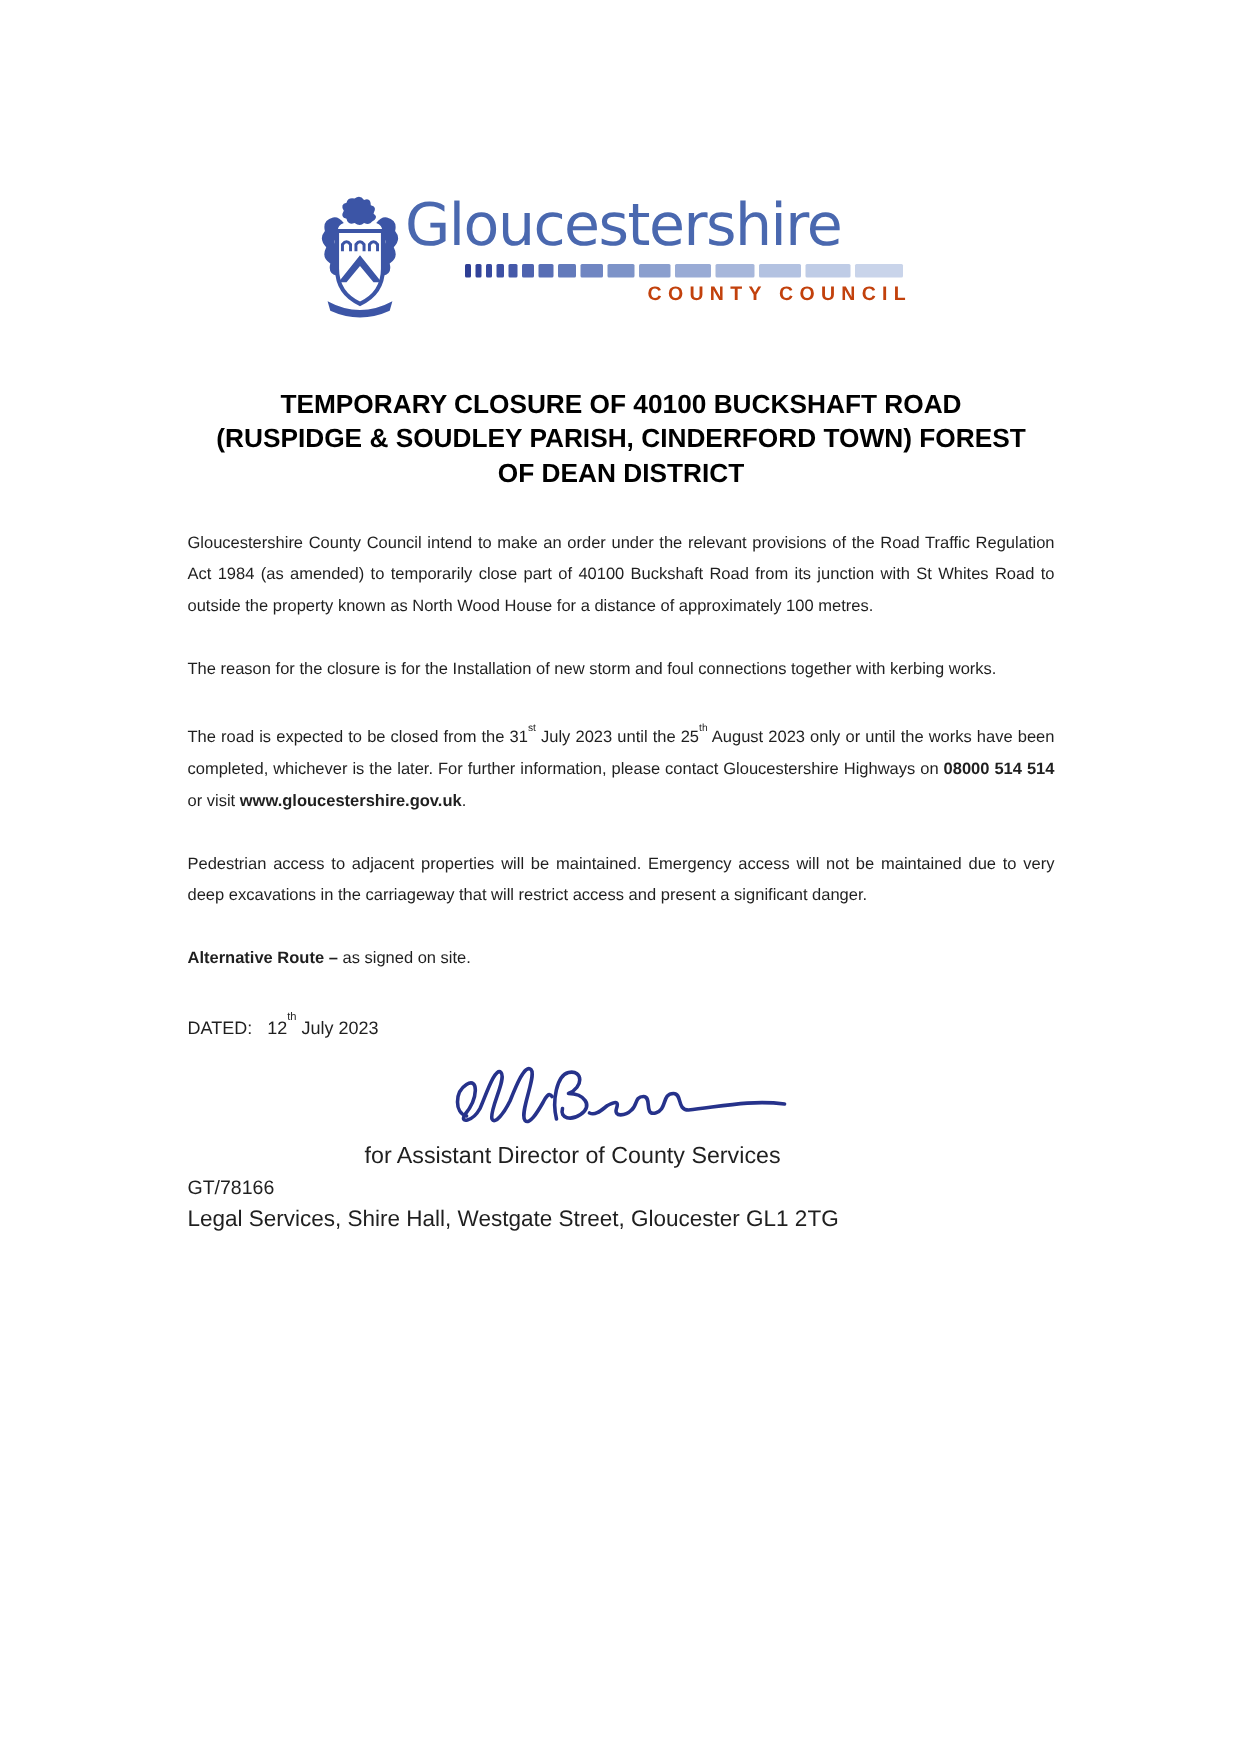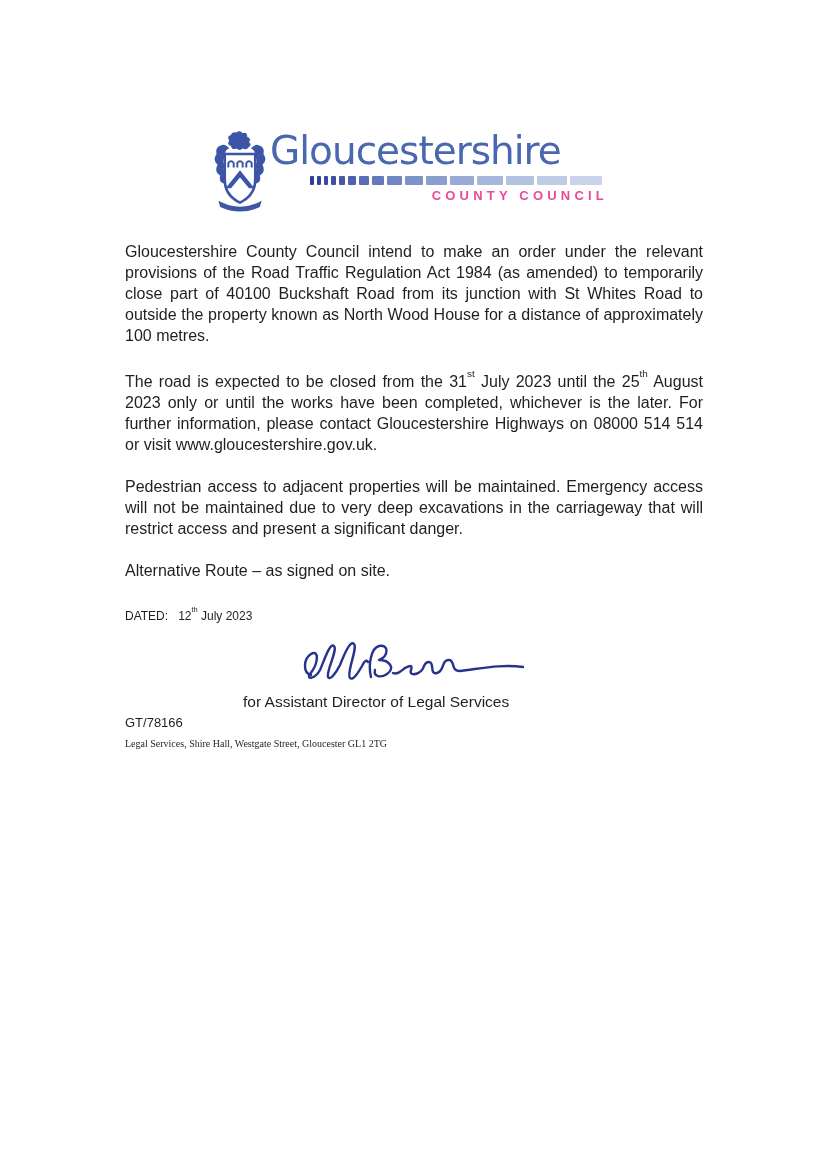--- a/index.html
+++ b/index.html
@@ -37,33 +37,33 @@
   
   .title{
     margin-top:42px;
     text-align:center;
     font-size:17.5px;font-weight:bold;line-height:23px;
     color:#000;
   }
   
   .body-text p{
     margin:21px 0 0 0;
-    font-size:16px;line-height:21px;
+    font-size:11px;line-height:21px;
     text-align:justify;
   }
   .body-text p.first{margin-top:25px;}
   sup.ord{font-size:62%;position:relative;top:-0.45em;letter-spacing:0;}
-  b{font-weight:normal;}
+  b{font-weight:bold;}
   .dated{margin-top:21px;font-size:12px;line-height:21px;}
   .dated .gap{display:inline-block;width:10px;}
   
   .signature-wrap{margin:8px 0 0 170px;height:52px;}
   .signoff{margin:4px 0 0 118px;font-size:15.5px;line-height:21px;}
   .ref-line{font-size:13px;line-height:21px;}
-  .address-line{font-size:10px;line-height:21px;font-family:Liberation Serif, serif;}
+  .address-line{font-size:15px;line-height:21px;}
 </style>
 </head>
 <body>
 
 <div class="page">
 
   <div class="logo">
     <svg class="crest" width="54" height="88" viewBox="0 0 60 92">
       <g fill="#3c55a6" stroke="none">
 
@@ -99,28 +99,34 @@
           <span class="dash" style="width: 12px; background: rgb(99, 122, 187);"></span>
           <span class="dash" style="width: 15px; background: rgb(112, 134, 194);"></span>
           <span class="dash" style="width: 18px; background: rgb(125, 147, 200);"></span>
           <span class="dash" style="width: 21px; background: rgb(139, 159, 206);"></span>
           <span class="dash" style="width: 24px; background: rgb(153, 171, 213);"></span>
           <span class="dash" style="width: 26px; background: rgb(167, 183, 219);"></span>
           <span class="dash" style="width: 28px; background: rgb(179, 194, 225);"></span>
           <span class="dash" style="width: 30px; background: rgb(191, 204, 230);"></span>
           <span class="dash" style="width: 32px; background: rgb(201, 212, 234);"></span>
         </div>
-      <div class="subtitle" style="color:#ec4899;">COUNTY COUNCIL</div>
+      <div class="subtitle" style="color:#c2410c;">COUNTY COUNCIL</div>
     </div>
   </div>
 
+  <div class="title">
+    <div>TEMPORARY CLOSURE OF 40100 BUCKSHAFT ROAD</div>
+    <div>(RUSPIDGE &amp; SOUDLEY PARISH, CINDERFORD TOWN) FOREST</div>
+    <div>OF DEAN DISTRICT</div>
+  </div>
 
   <div class="body-text">
     <p class="first">Gloucestershire County Council intend to make an order under the relevant provisions of the Road Traffic Regulation Act 1984 (as amended) to temporarily close part of 40100 Buckshaft Road from its junction with St Whites Road to outside the property known as North Wood House for a distance of approximately 100 metres.</p>
 
+    <p>The reason for the closure is for the Installation of new storm and foul connections together with kerbing works.</p>
 
     <p><span>The road is expected to be closed from the 31</span><sup class="ord">st</sup><span> July 2023 until the 25</span><sup class="ord">th</sup><span> August 2023 only or until the works have been completed, whichever is the later. For further information, please contact Gloucestershire Highways on </span><b>08000 514 514</b><span> or visit </span><b>www.gloucestershire.gov.uk</b><span>.</span></p>
 
     <p>Pedestrian access to adjacent properties will be maintained. Emergency access will not be maintained due to very deep excavations in the carriageway that will restrict access and present a significant danger.</p>
 
     <p><b>Alternative Route –</b><span> as signed on site.</span></p>
 
     <div class="dated"><span>DATED:</span><span class="gap"></span><span>12</span><sup class="ord">th</sup><span> July 2023</span></div>
   </div>
 
@@ -134,17 +140,17 @@
         <path d="M76,42 C73,30 76,13 84,11 C94,9 94,21 84,25 C94,25 101,33 92,39
                  C86,43 78,42 80,35"></path>
         <path d="M98,38 C102,40 106,36 110,33 C114,31 118,29 116,35
                  C114,41 122,40 126,36 C130,33 128,27 134,27 C140,27 134,40 142,38
                  C150,36 146,25 154,25 C160,25 156,36 164,36
                  C184,34 205,29 228,32"></path>
       </g>
     </svg>
   </div>
 
-  <div class="signoff">for Assistant Director of Legal Services</div>
+  <div class="signoff">for Assistant Director of County Services</div>
   <div class="ref-line">GT/78166</div>
   <div class="address-line">Legal Services, Shire Hall, Westgate Street, Gloucester GL1 2TG</div>
 
 </div>
 
 </body></html>

